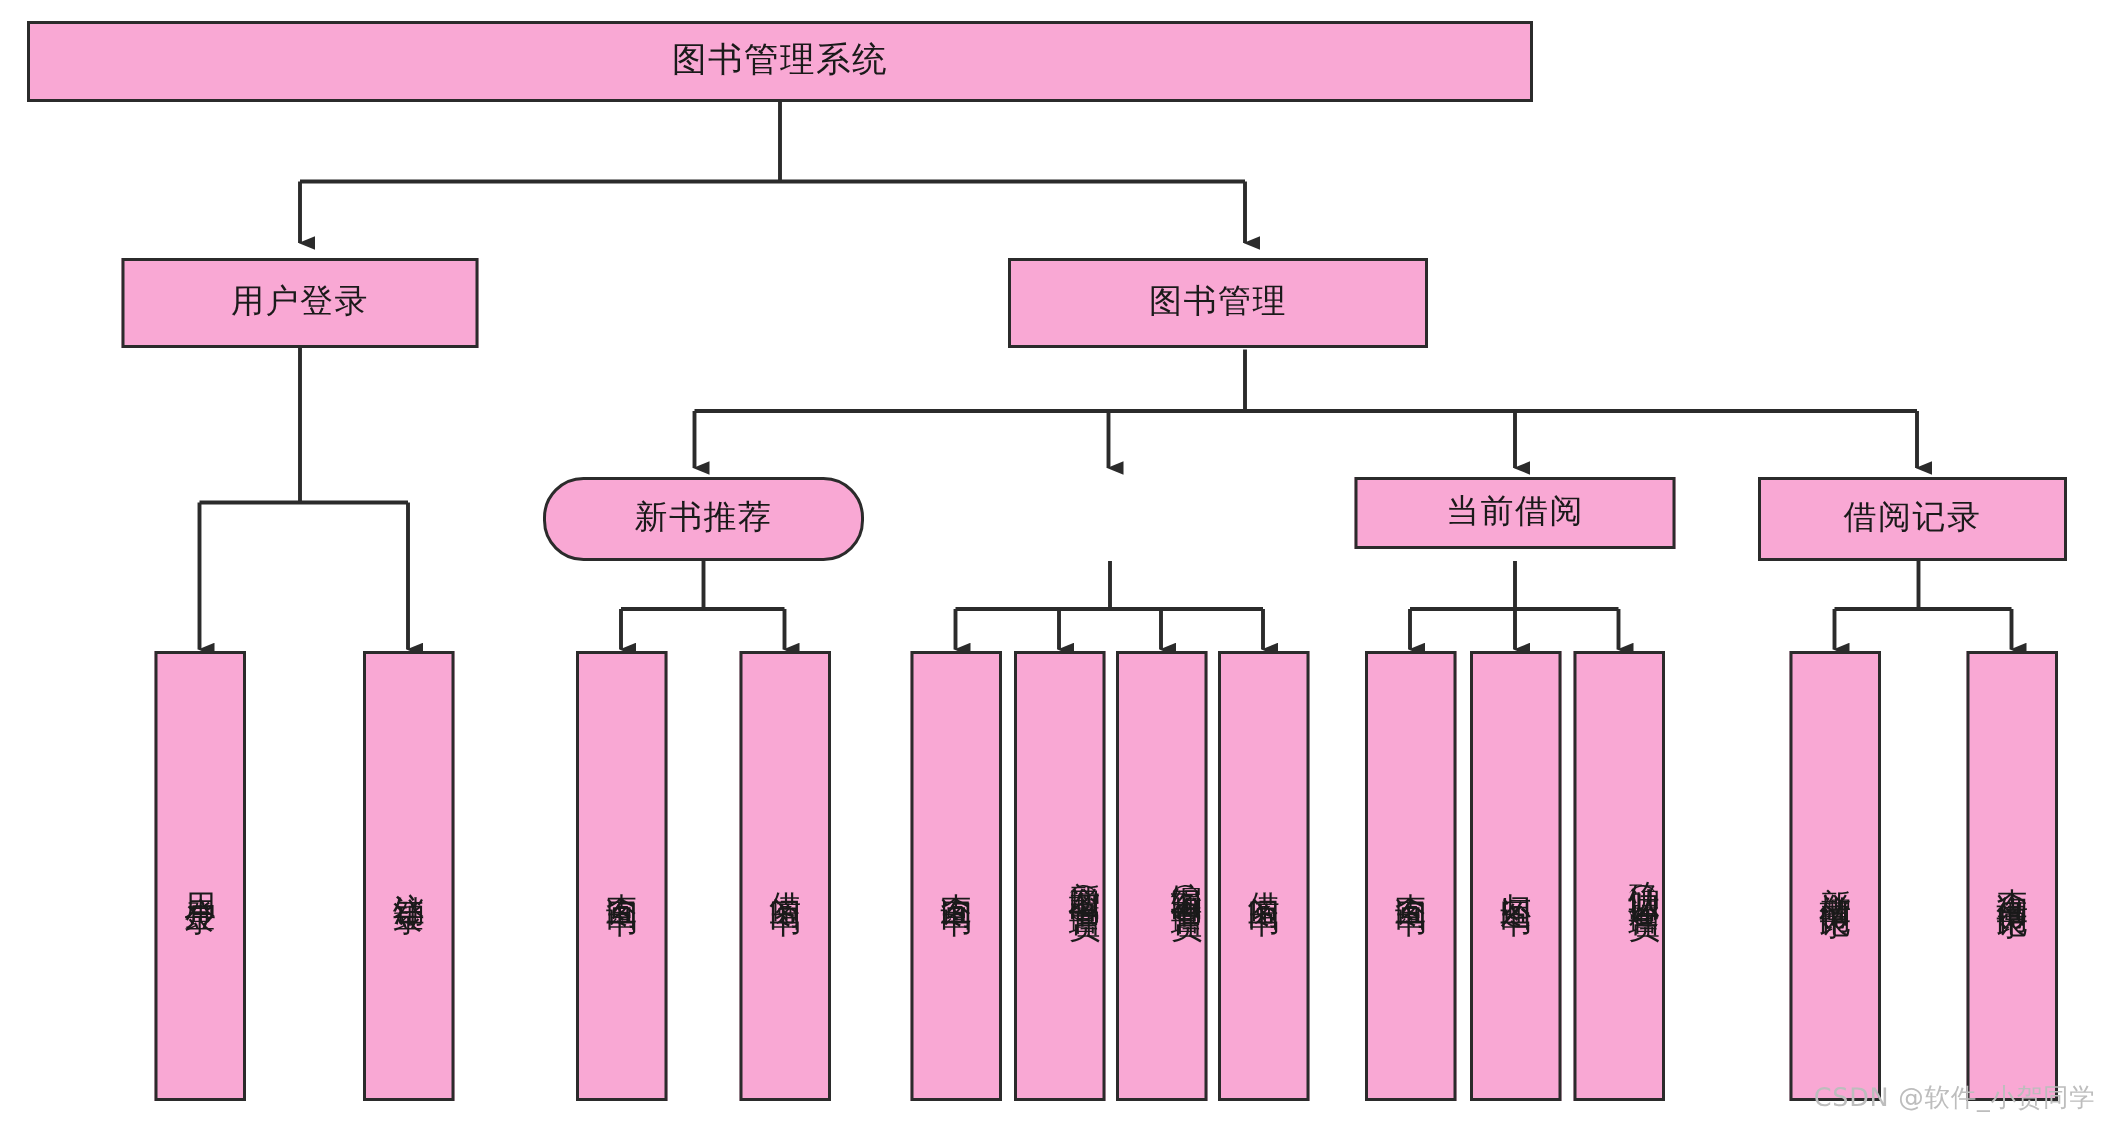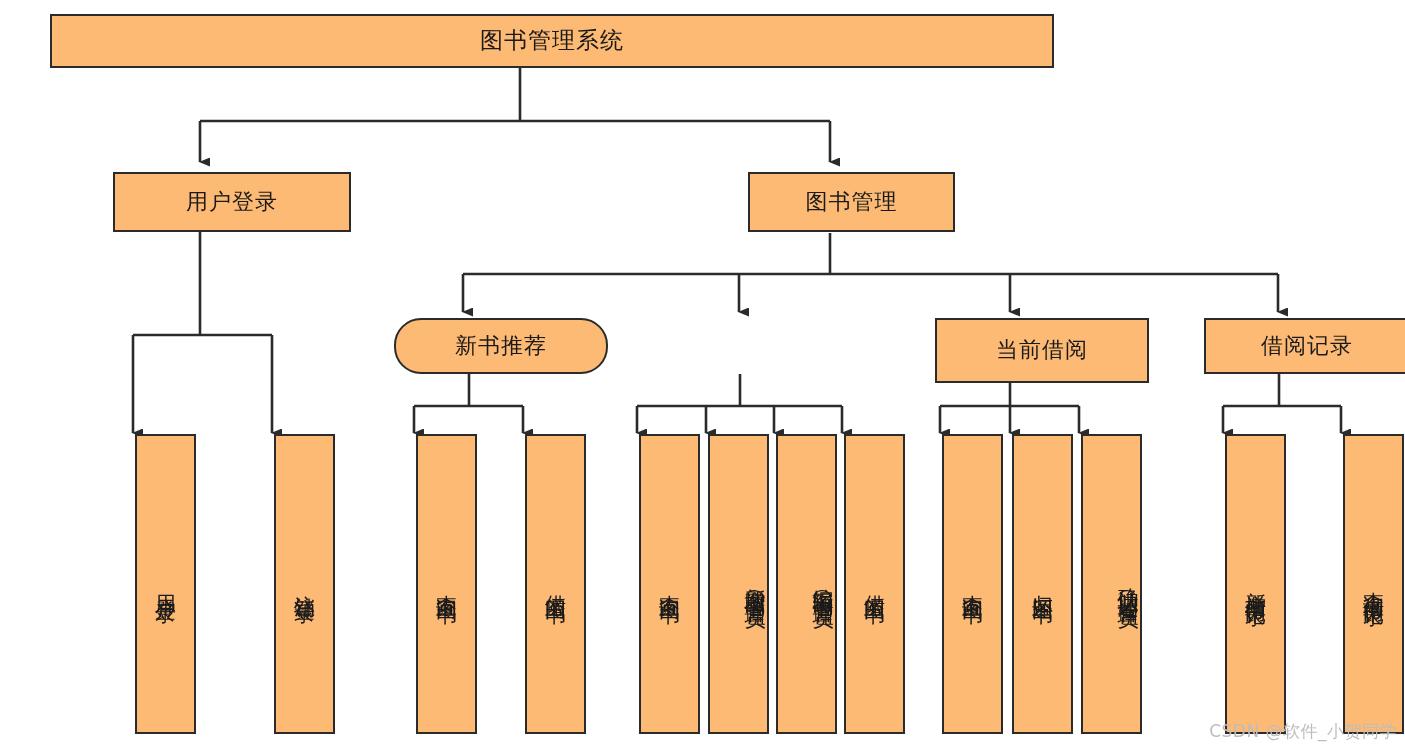--- a/index.html
+++ b/index.html
@@ -21,26 +21,25 @@
     position: absolute;
     left: 0;
     top: 0;
     width: 1405px;
     height: 747px;
   }
   .node-box {
     position: absolute;
     box-sizing: border-box;
     border: 2.5px solid #2b2b2b;
-    background: #fdba74;
+    background: #f9a8d4;
     display: flex;
     align-items: center;
     justify-content: center;
     color: #1a1a1a;
-    margin-left: 32px;
   }
   .node-box.horiz {
     font-size: 22px;
     letter-spacing: 1px;
     line-height: 1.2;
   }
   .node-box.root {
     font-size: 23px;
   }
   .node-box.vert {
@@ -126,28 +125,28 @@
     </g>
   </svg>
 
   <div class="node-box horiz root" style="left:18px; top:14px; width:1004px; height:54px;">
     <span class="node-label">图书管理系统</span>
   </div>
 
   <div class="node-box horiz" style="left:81px; top:172px; width:238px; height:60px;">
     <span class="node-label">用户登录</span>
   </div>
-  <div class="node-box horiz" style="left:716px; top:172px; width:207px; height:60px;">
+  <div class="node-box horiz" style="left:672px; top:172px; width:280px; height:60px;">
     <span class="node-label">图书管理</span>
   </div>
 
   <div class="node-box horiz" style="left:362px; top:318px; width:214px; height:56px;border-radius:27px;">
     <span class="node-label">新书推荐</span>
   </div>
-  <div class="node-box horiz" style="left:903px; top:318px; width:214px; height:65px;">
+  <div class="node-box horiz" style="left:903px; top:318px; width:214px; height:48px;">
     <span class="node-label">当前借阅</span>
   </div>
   <div class="node-box horiz" style="left:1172px; top:318px; width:206px; height:56px;">
     <span class="node-label">借阅记录</span>
   </div>
 
   <div class="node-box vert" style="left:103px; top:434px; width:61px; height:300px; align-items:center;">
     <span class="node-label">用户登录</span>
   </div>
   <div class="node-box vert" style="left:242px; top:434px; width:61px; height:300px; align-items:center;">

